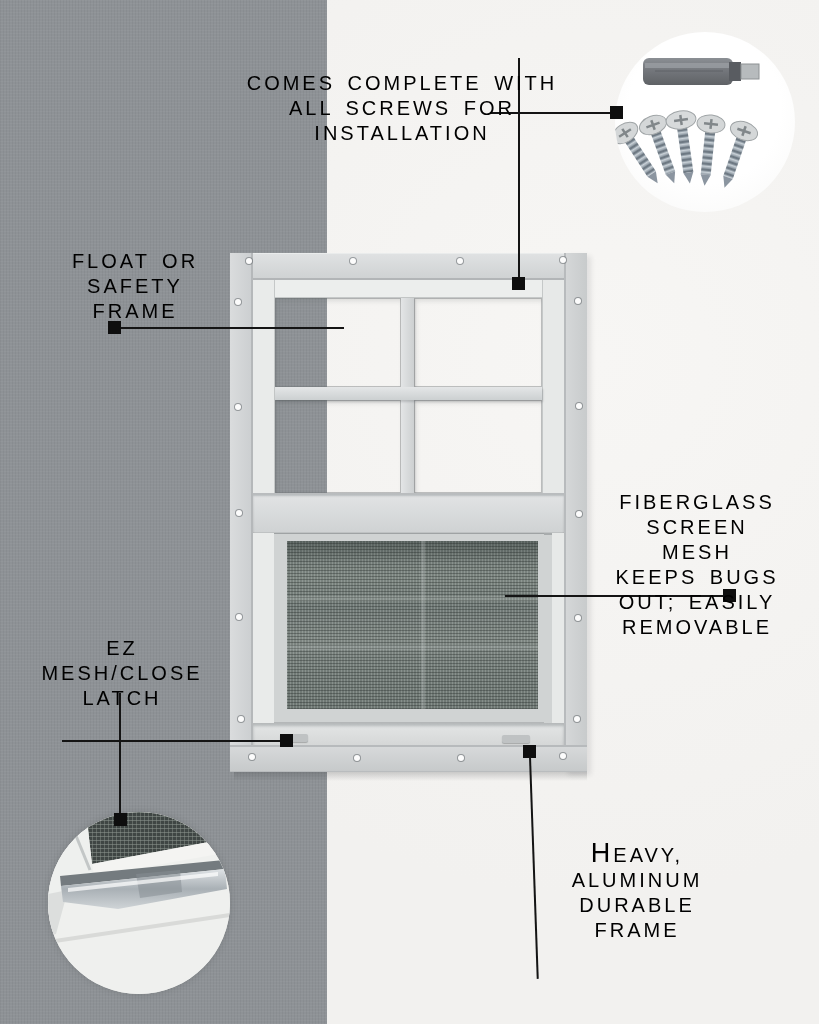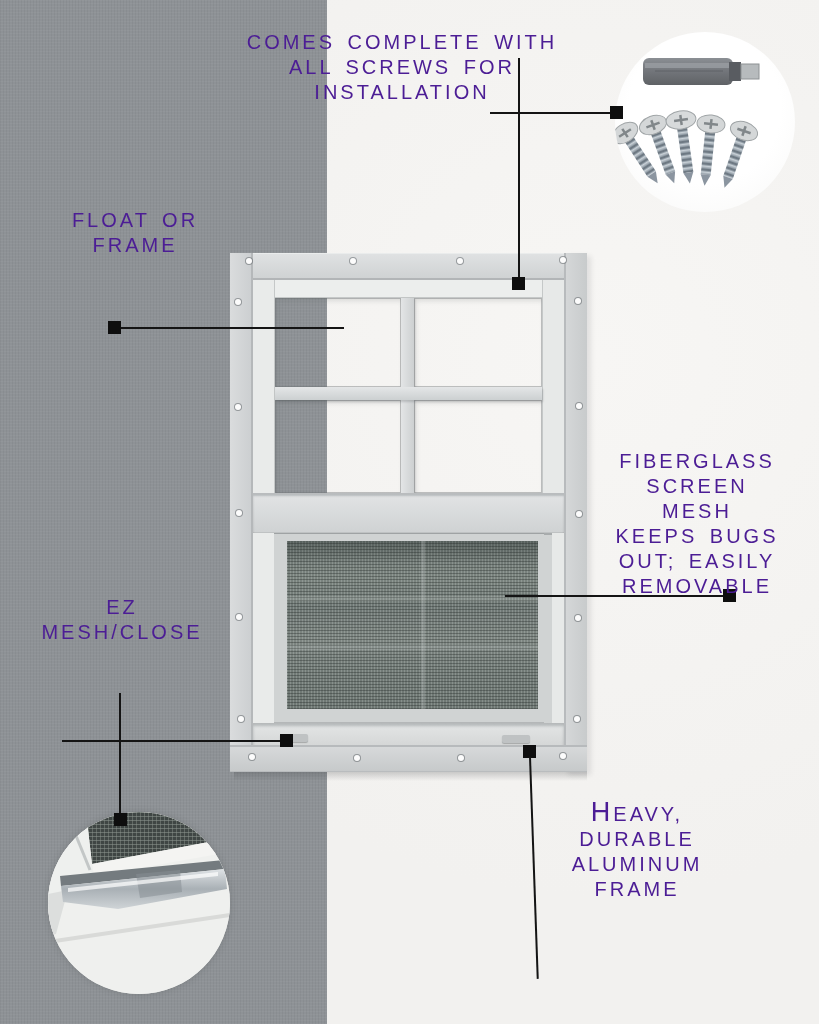--- a/index.html
+++ b/index.html
@@ -5,22 +5,22 @@
   html,body{margin:0;padding:0;background:#ffffff;}
   .stage{position:relative;width:819px;height:1024px;overflow:hidden;
          background:#f4f3f1;font-family:"Liberation Sans",sans-serif;}
   .bg-left{position:absolute;left:0;top:0;width:327px;height:1024px;background:#8e9296;
     background-image:
       repeating-linear-gradient(0deg, rgba(255,255,255,0.035) 0 1px, rgba(0,0,0,0) 1px 3px),
       repeating-linear-gradient(90deg, rgba(0,0,0,0.04) 0 1px, rgba(0,0,0,0) 1px 3px);}
   .bg-right{position:absolute;left:327px;top:0;width:492px;height:1024px;
     background:radial-gradient(circle at 55% 35%, #f7f6f4 0%, #f2f1ef 75%);}
   
-  .label{position:absolute;text-align:center;color:#4c1d95;font-size:20px;line-height:25px;
-         letter-spacing:3px;word-spacing:4px;}
+  .label{position:absolute;text-align:center;color:#000000;font-size:20px;line-height:25px;
+         letter-spacing:3px;word-spacing:4px;margin-top:41px;}
   .label .ln{display:block;}
   .big{font-size:27px;}
   
   .leader{position:absolute;background:#141414;}
   .sq{position:absolute;width:13px;height:13px;background:#0e0e0e;}
   
   #window{position:absolute;left:230px;top:253px;width:357px;height:519px;}
   #window div{position:absolute;}
   .flange-top{left:0;top:0;width:357px;height:27px;
     background:linear-gradient(#e0e2e3,#ced1d2);
@@ -251,37 +251,39 @@
   <div class="leader" style="left:529px;top:757px;width:2px;height:222px;transform:rotate(-2deg);transform-origin:top center"></div>
 
   <div class="label" style="left:232px;top:30px;width:340px">
     <span class="ln">COMES COMPLETE WITH</span>
     <span class="ln">ALL SCREWS FOR</span>
     <span class="ln">INSTALLATION</span>
   </div>
 
   <div class="label" style="left:35px;top:208px;width:200px">
     <span class="ln">FLOAT OR</span>
+    <span class="ln">SAFETY</span>
     <span class="ln">FRAME</span>
   </div>
 
   <div class="label" style="left:577px;top:449px;width:240px">
     <span class="ln">FIBERGLASS</span>
     <span class="ln">SCREEN</span>
     <span class="ln">MESH</span>
     <span class="ln">KEEPS BUGS</span>
     <span class="ln">OUT; EASILY</span>
     <span class="ln">REMOVABLE</span>
   </div>
 
   <div class="label" style="left:22px;top:595px;width:200px">
     <span class="ln">EZ</span>
     <span class="ln">MESH/CLOSE</span>
+    <span class="ln">LATCH</span>
   </div>
 
   <div class="label" style="left:527px;top:800px;width:220px">
     <span class="ln"><span class="big">H</span><span>EAVY,</span></span>
+    <span class="ln">ALUMINUM</span>
     <span class="ln">DURABLE</span>
-    <span class="ln">ALUMINUM</span>
     <span class="ln">FRAME</span>
   </div>
 
 </div>
 
 </body></html>

